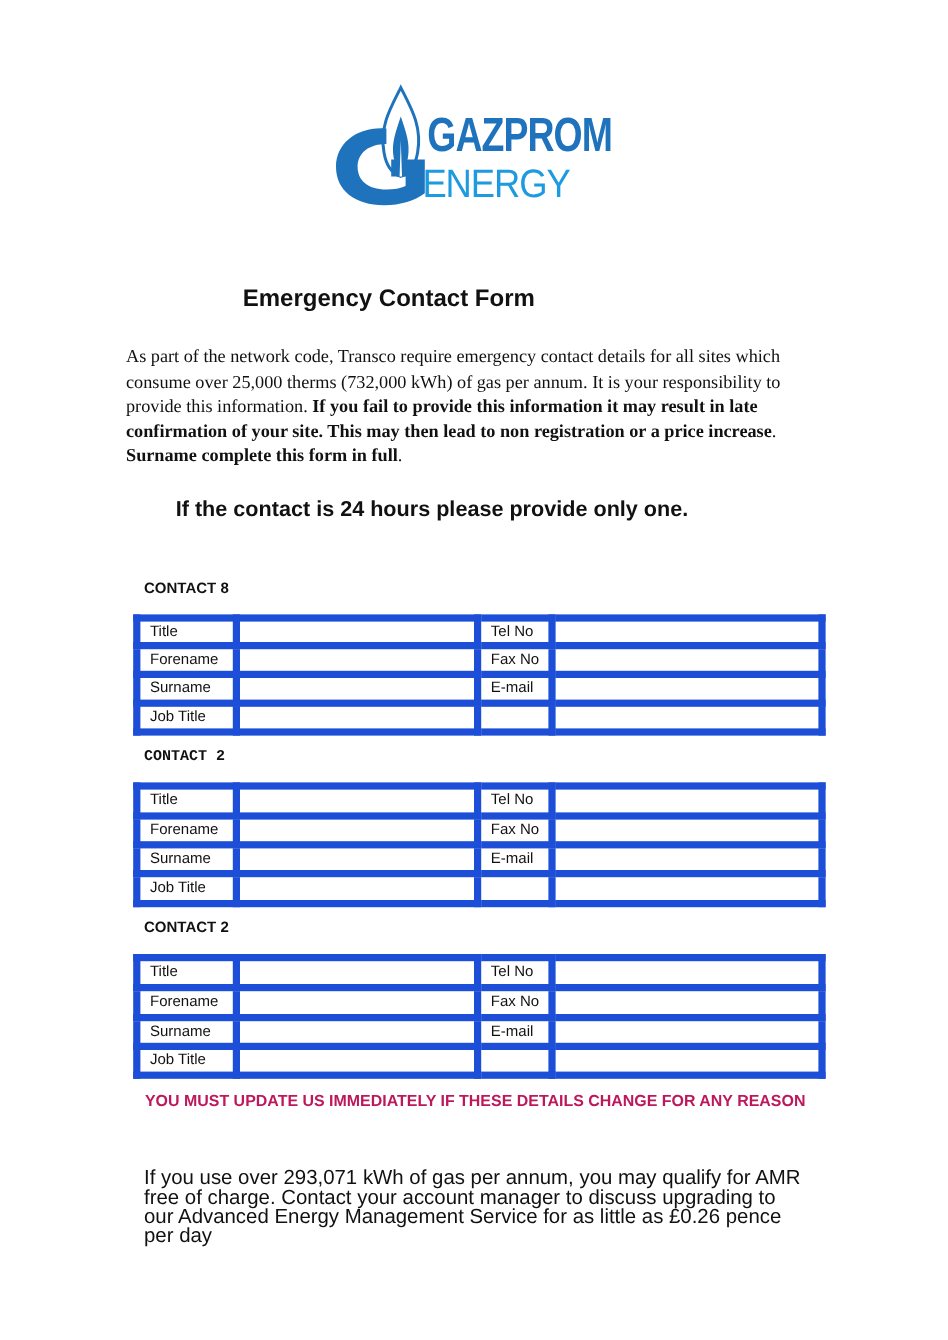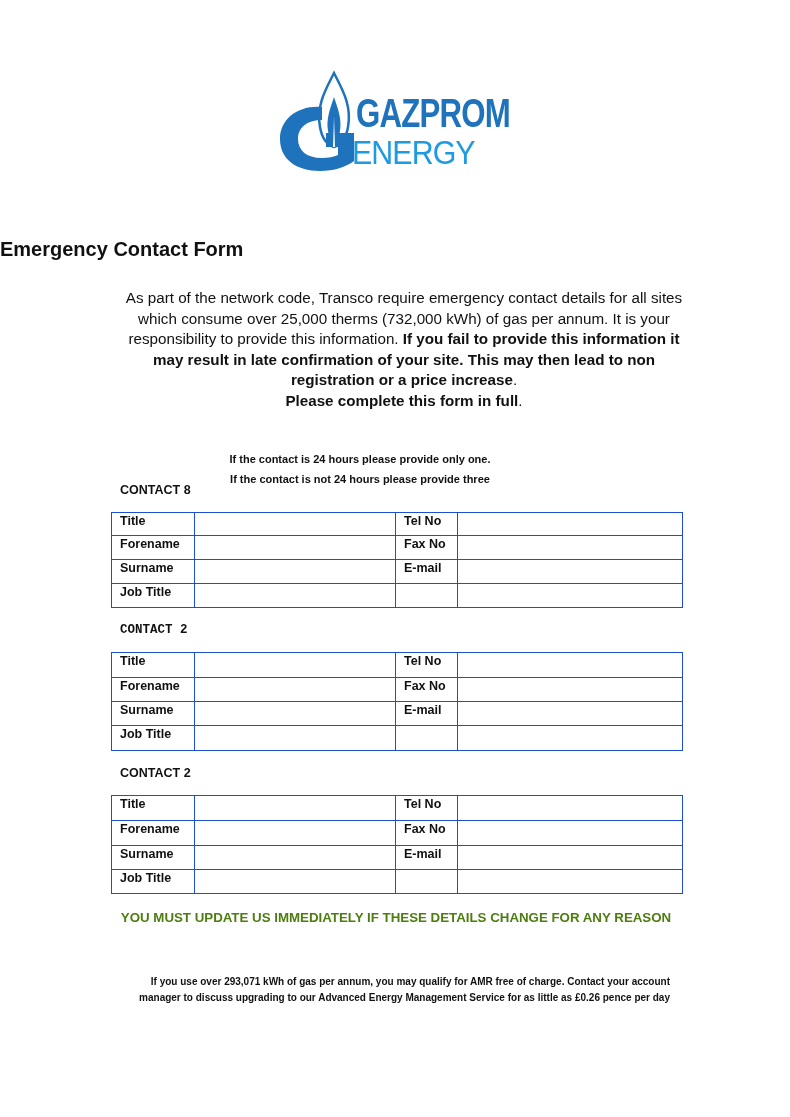--- a/index.html
+++ b/index.html
@@ -6,31 +6,31 @@
   body { width:790px; height:1117px; position:relative; overflow:hidden;
          font-family:"Liberation Sans", sans-serif; color:#111; }
   .abs { position:absolute; }
   .logo { left:276px; top:67px; width:240px; height:108px; background:#fff; }
   .logo .gazprom { position:absolute; left:80px; top:26px; font-family:"Liberation Sans", sans-serif;
                    font-weight:bold; font-size:40px; letter-spacing:-1px; color:#1f73bd;
                    transform:scaleX(0.78); transform-origin:left top; line-height:1; }
   .logo .energy { position:absolute; left:76px; top:69px; font-family:"Liberation Sans", sans-serif;
                   font-size:33px; color:#1e9ae0; letter-spacing:-1px; line-height:1;
                   transform:scaleX(0.92); transform-origin:left top; }
-  .title { left:0; width:648px; top:238px; font-size:20px; font-weight:bold; }
-  .intro { left:120px; width:568px; top:288px; text-align:center; font-size:15.2px; line-height:20.5px; }
+  .title { left:0; width:648px; top:238px; text-align:center; font-size:20px; font-weight:bold; }
+  .intro { left:105px; width:568px; top:288px; text-align:left; font-size:15.2px; line-height:20.5px;font-family:Liberation Serif, serif; }
   .intro b { font-weight:bold; }
-  .note { left:0; width:720px; top:414px; text-align:center; font-size:11px; font-weight:bold; line-height:20px;margin-top:35px; }
+  .note { left:0; width:720px; top:414px; text-align:center; font-size:18px; font-weight:bold; line-height:20px; }
   .contact-label { left:120px; font-size:12.5px; font-weight:bold; }
   table.ct { position:absolute; left:111px; width:571px; border-collapse:collapse; table-layout:fixed; }
-  table.ct td { border:1px solid #1d4ed8; padding:0 0 0 8px; font-size:12.5px; font-weight:bold;
+  table.ct td { border:6px solid #1d4ed8; padding:0 0 0 8px; font-size:12.5px; font-weight:normal;
                 vertical-align:top; line-height:15px; padding-top:1px; }
-  .warn { left:112px; width:568px; top:909px; text-align:center; color:#4d7c0f; font-weight:bold;
+  .warn { left:112px; width:568px; top:909px; text-align:center; color:#be185d; font-weight:bold;
           font-size:13.3px; line-height:18px; }
-  .foot { left:120px; width:550px; top:974px; text-align:right; font-weight:bold; font-size:10px; line-height:16px; }
+  .foot { left:120px; width:550px; top:974px; text-align:left; font-weight:normal; font-size:17px; line-height:16px; }
 </style>
 </head>
 <body>
 
 <div class="abs logo">
   <svg width="82" height="108" viewBox="0 0 82 108" style="position:absolute;left:0;top:0;">
 
     <path d="M46 40 C 22 38, 4 52, 4 72 C 4 92, 20 104, 44 104 C 58 104, 70 100, 78 94 L 78 66 L 50 66 L 50 80 L 62 80 L 62 88 C 58 90, 52 91, 46 91 C 30 91, 22 83, 22 72 C 22 60, 32 53, 46 53 Z" fill="#1f73bd"></path>
 
     <path d="M58 6 C 50 22, 40 38, 44 60 C 46 72, 52 78, 58 80 C 64 78, 70 72, 72 60 C 76 38, 66 22, 58 6 Z" fill="none" stroke="#1f73bd" stroke-width="2.5"></path>
@@ -40,26 +40,25 @@
   </svg>
   <div class="gazprom">GAZPROM</div>
   <div class="energy">ENERGY</div>
 </div>
 
 <div class="abs title">Emergency Contact Form</div>
 
 <div class="abs intro">
   <span>As part of the network code, Transco require emergency contact details for all sites which consume over 25,000 therms (732,000 kWh) of gas per annum. It is your responsibility to provide this information.</span>
   <b>If you fail to provide this information it may result in late confirmation of your site. This may then lead to non registration or a price increase</b><span>.</span><br>
-  <b>Please complete this form in full</b><span>.</span>
+  <b>Surname complete this form in full</b><span>.</span>
 </div>
 
 <div class="abs note">
   <div>If the contact is 24 hours please provide only one.</div>
-  <div>If the contact is not 24 hours please provide three</div>
 </div>
 
 <div class="abs contact-label" style="top:483px;">CONTACT 8</div>
 <table class="ct" style="top:512px;">
   <colgroup>
       <col style="width:83px">
       <col style="width:201px">
       <col style="width:62px">
       <col style="width:225px">
     </colgroup>

